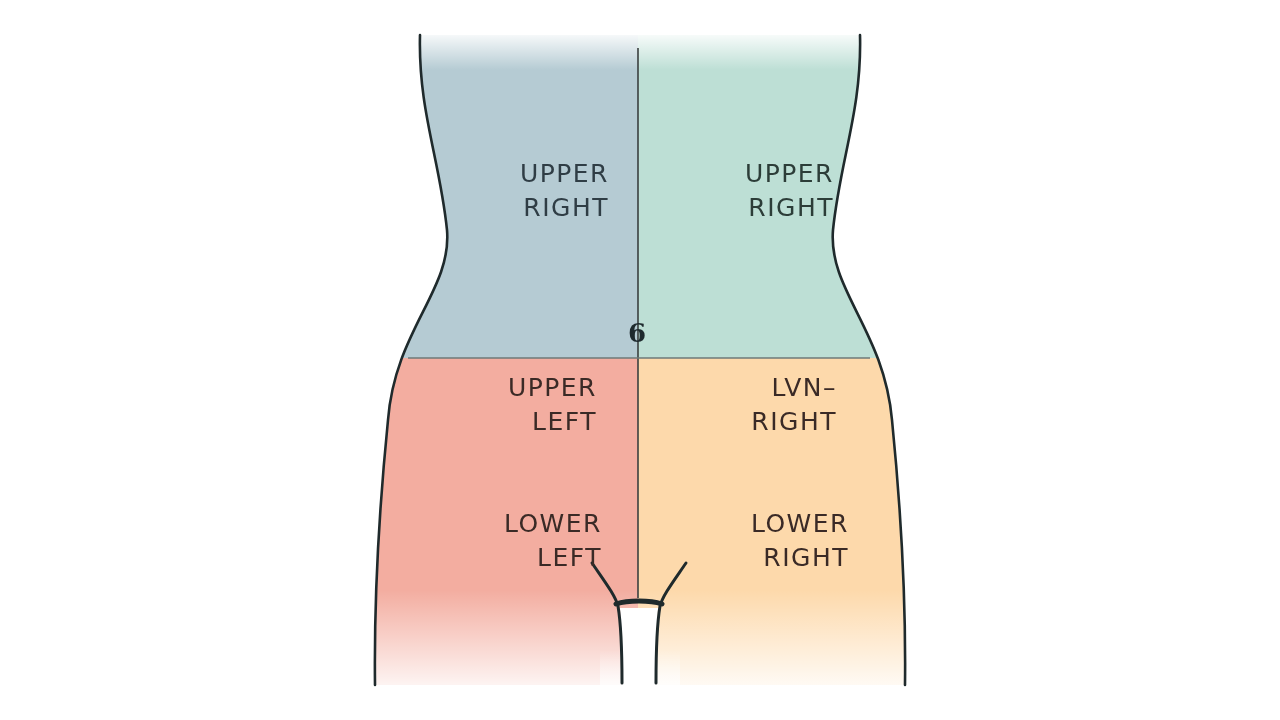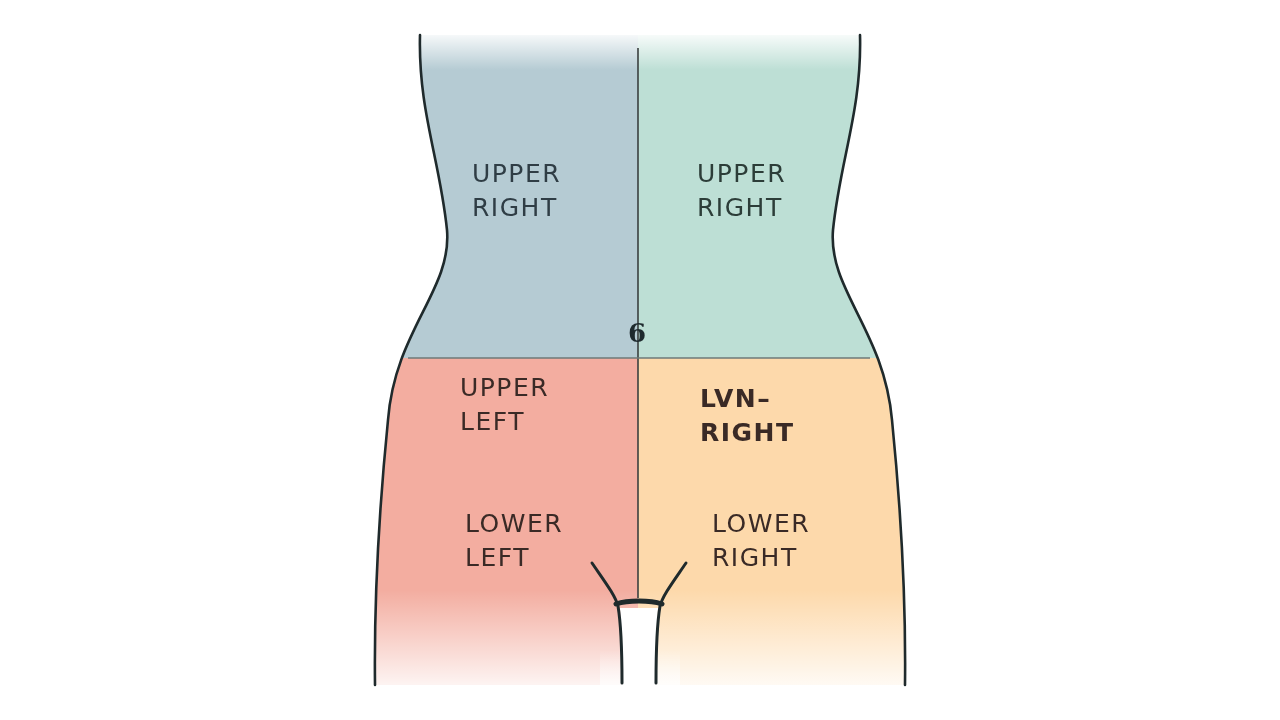--- a/index.html
+++ b/index.html
@@ -16,27 +16,28 @@
     }
     #diagram {
       position: absolute;
       left: 0;
       top: 0;
       width: 1280px;
       height: 720px;
     }
     .label {
       position: absolute;
-      text-align: left;
+      text-align: right;
       font-family: "DejaVu Sans", sans-serif;
       font-size: 25px;
       letter-spacing: 1.5px;
       line-height: 34px;
       color: #2b2f33;
       white-space: nowrap;
+      margin-left: 17px;
     }
     .label span { display: block; }
     .label.ul-blue { color: #2f3d45; }
     .label.ur-mint { color: #2c3d38; }
     .label.warm { color: #3a2a26; }
     .navel {
       position: absolute;
       left: 628px;
       top: 318px;
       font-family: "DejaVu Serif", serif;
@@ -99,21 +100,21 @@
 <div class="label ur-mint" style="left:697px; top:157px; width:120px;">
   <span>UPPER</span>
   <span>RIGHT</span>
 </div>
 
 <div class="label warm" style="left:460px; top:371px; width:120px;">
   <span>UPPER</span>
   <span>LEFT</span>
 </div>
 
-<div class="label warm" style="left:700px; top:382px; width:120px;font-weight:bold;">
+<div class="label warm" style="left:700px; top:371px; width:120px;">
   <span>LVN–</span>
   <span>RIGHT</span>
 </div>
 
 <div class="label warm" style="left:465px; top:507px; width:120px;">
   <span>LOWER</span>
   <span>LEFT</span>
 </div>
 
 <div class="label warm" style="left:712px; top:507px; width:120px;">

